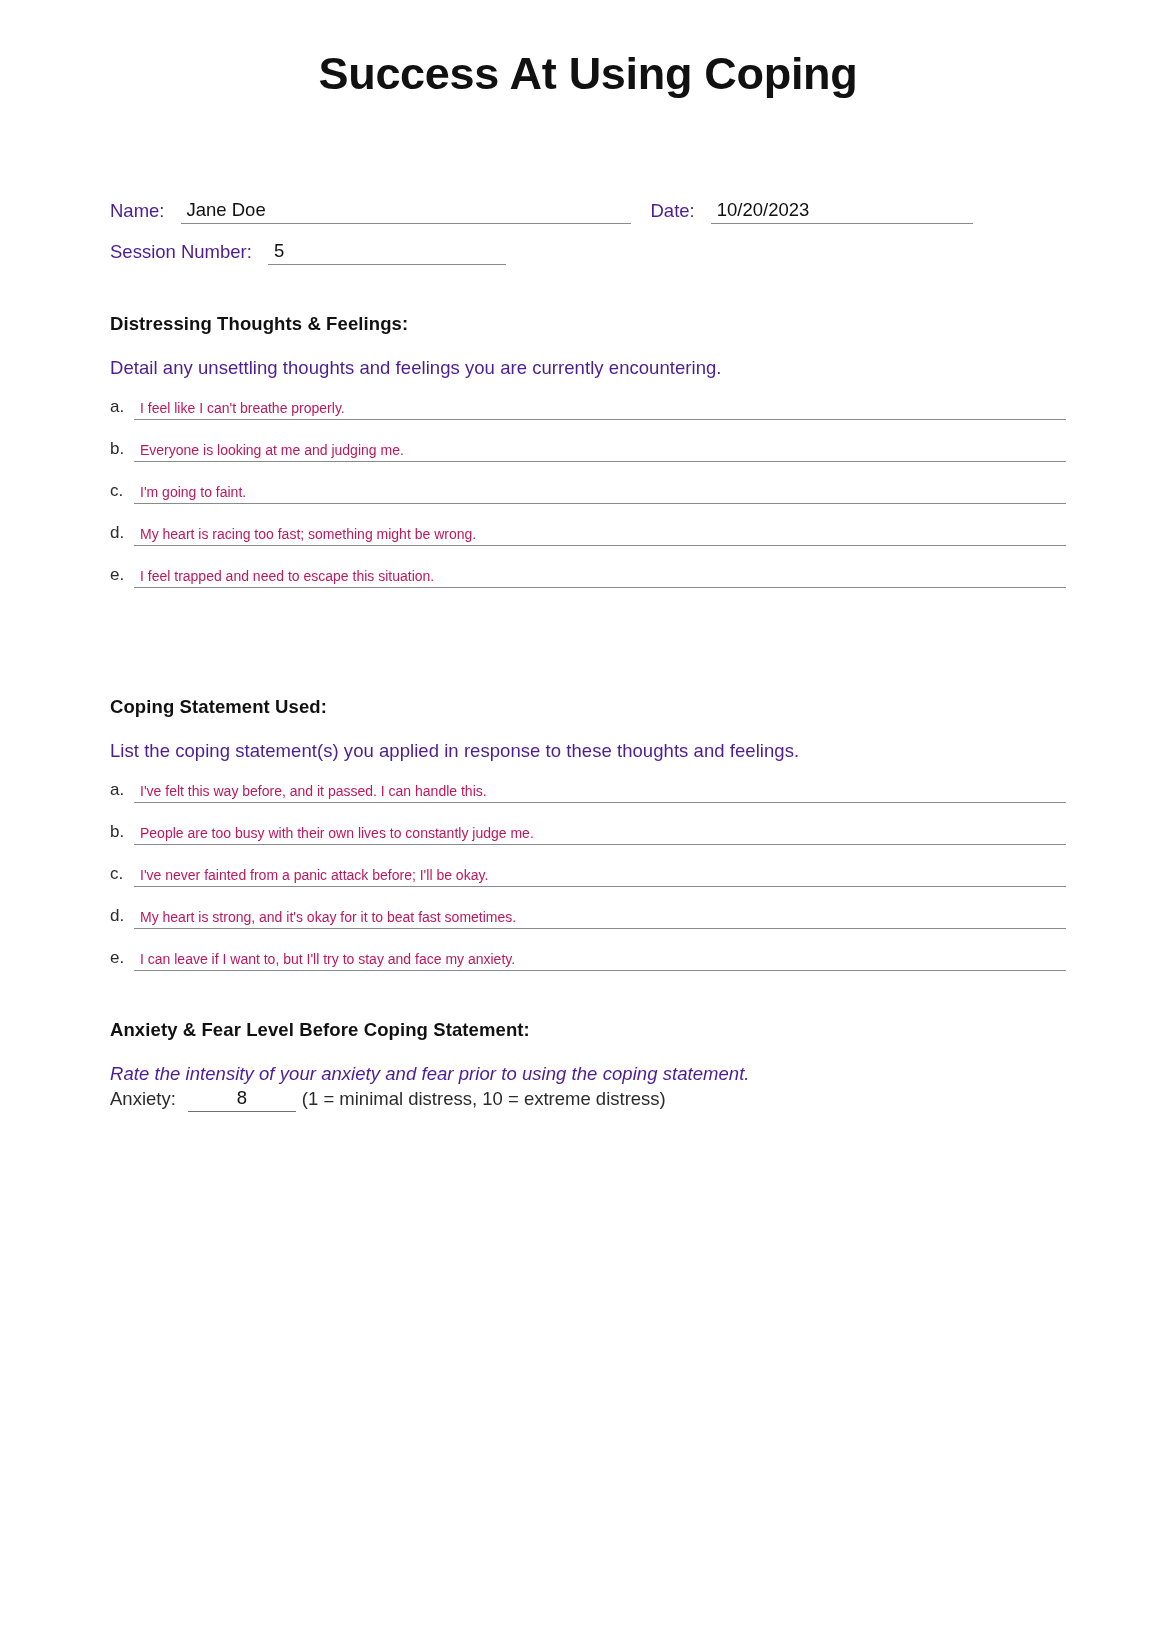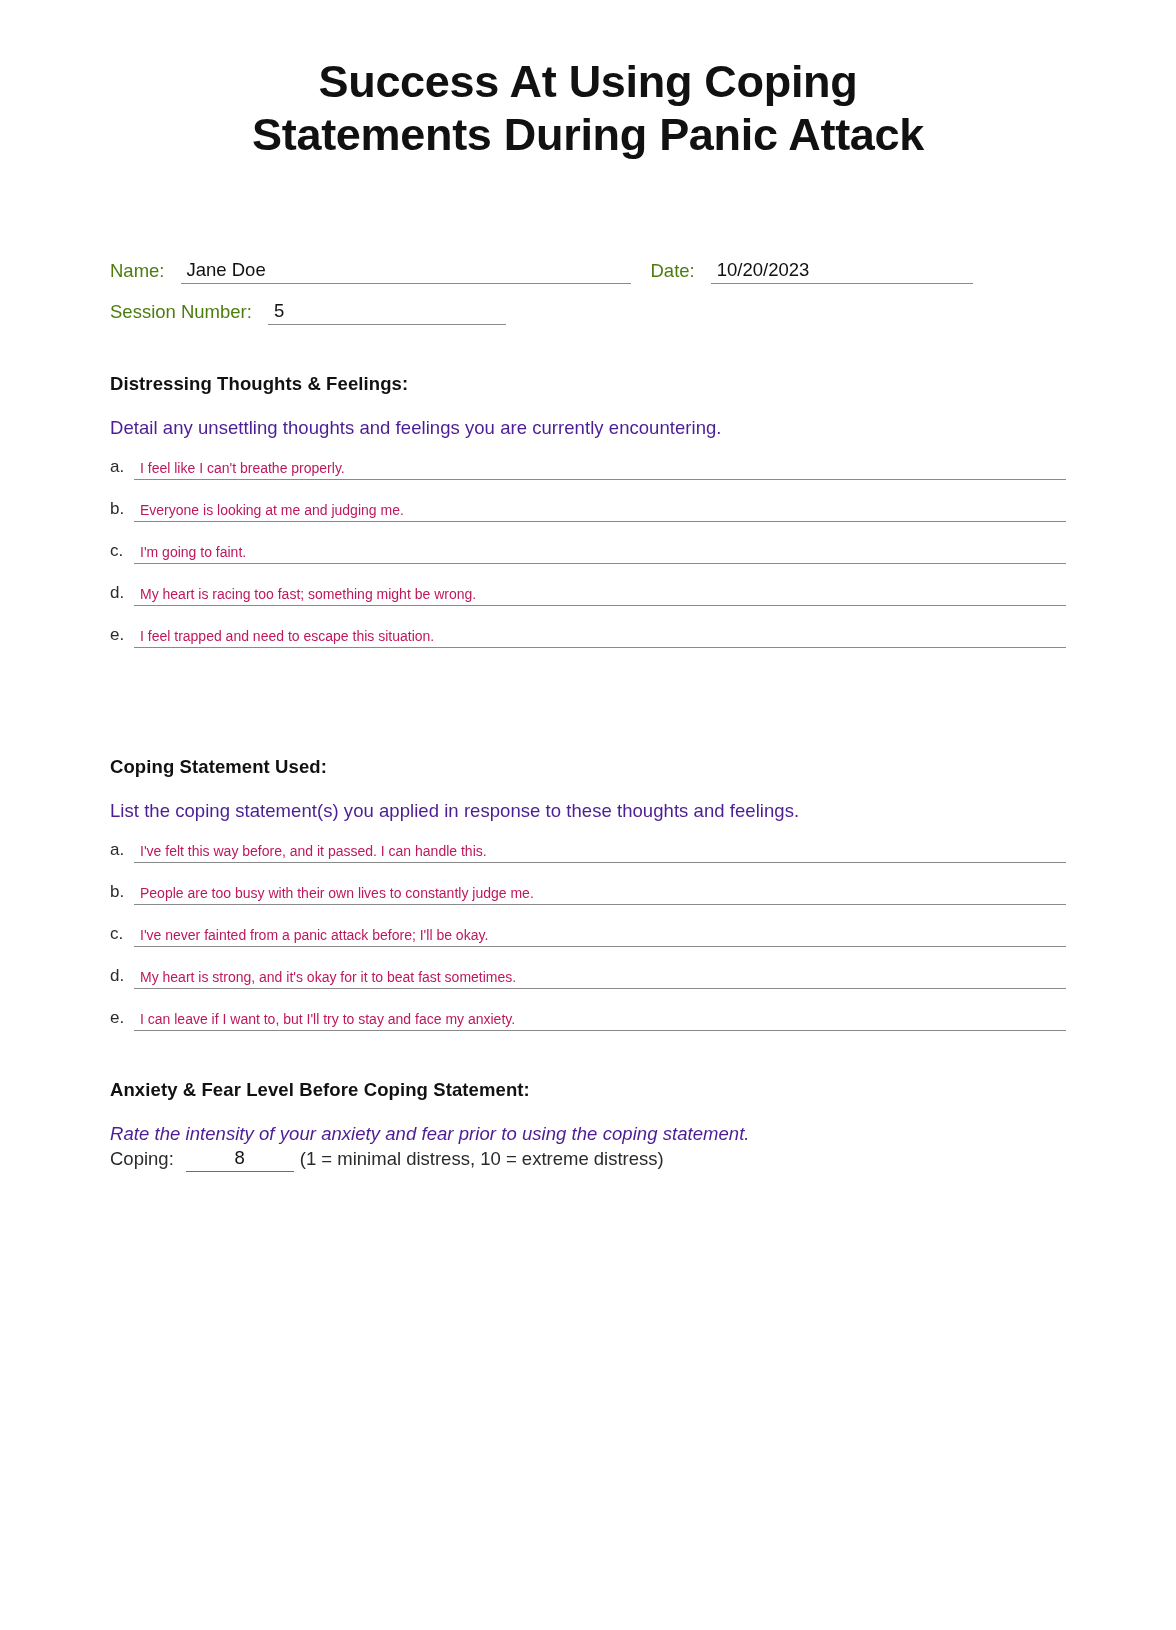--- a/index.html
+++ b/index.html
@@ -14,21 +14,21 @@
     color: #1a1a1a;
     -webkit-font-smoothing: antialiased;
   }
 
   .page {
     position: relative;
     width: 1176px;
     height: 1630px;
     background: #ffffff;
     box-sizing: border-box;
-    padding: 8px 110px;
+    padding: 0 110px;
   }
 
   
   .doc-title {
     margin: 0;
     padding-top: 48px;
     text-align: center;
     font-size: 45px;
     line-height: 1.17;
     font-weight: bold;
@@ -56,21 +56,21 @@
   
   #applicant-details { margin-top: 98px; }
 
   .field-row {
     display: flex;
     align-items: flex-end;
     margin-bottom: 16px;
   }
   .field-label {
     font-size: 18.5px;
-    color: #4d7c0f;
+    color: #4c1d95;
     white-space: nowrap;
     padding-bottom: 2px;
   }
   .field-value {
     font-size: 18.5px;
     color: #111111;
     padding: 0 4px 2px 6px;
     border-bottom: 1.6px solid #8a8a8a;
     white-space: nowrap;
     overflow: hidden;
@@ -130,21 +130,20 @@
   }
   .rating-scale { padding-bottom: 2px; }
 </style>
 </head>
 <body>
 
 <div class="page">
 
   <h1 class="doc-title">
     <span class="title-line">Success At Using Coping</span>
-    <span class="title-line">Statements During Panic Attack</span>
   </h1>
 
   <div class="section" id="applicant-details">
 
     <div class="field-row">
       <span class="field-label">Name:</span>
       <span class="field-value name">Jane Doe</span>
       <span class="field-gap"></span>
       <span class="field-label">Date:</span>
       <span class="field-value date">10/20/2023</span>
@@ -210,19 +209,19 @@
         <span class="answer-text">I can leave if I want to, but I'll try to stay and face my anxiety.</span>
       </div>
     </div>
   </div>
 
   <div class="section" id="anxiety-section">
     <div class="section-heading">Anxiety &amp; Fear Level Before Coping Statement:</div>
     <div class="section-instruction" style="margin-bottom:0;font-style:italic;">Rate the intensity of your anxiety and fear prior to using the coping statement.</div>
 
     <div class="rating-line">
-      <span class="rating-label">Coping:</span>
+      <span class="rating-label">Anxiety:</span>
       <span class="rating-value">8</span>
       <span class="rating-scale">(1 = minimal distress, 10 = extreme distress)</span>
     </div>
   </div>
 
 </div>
 
 </body></html>

